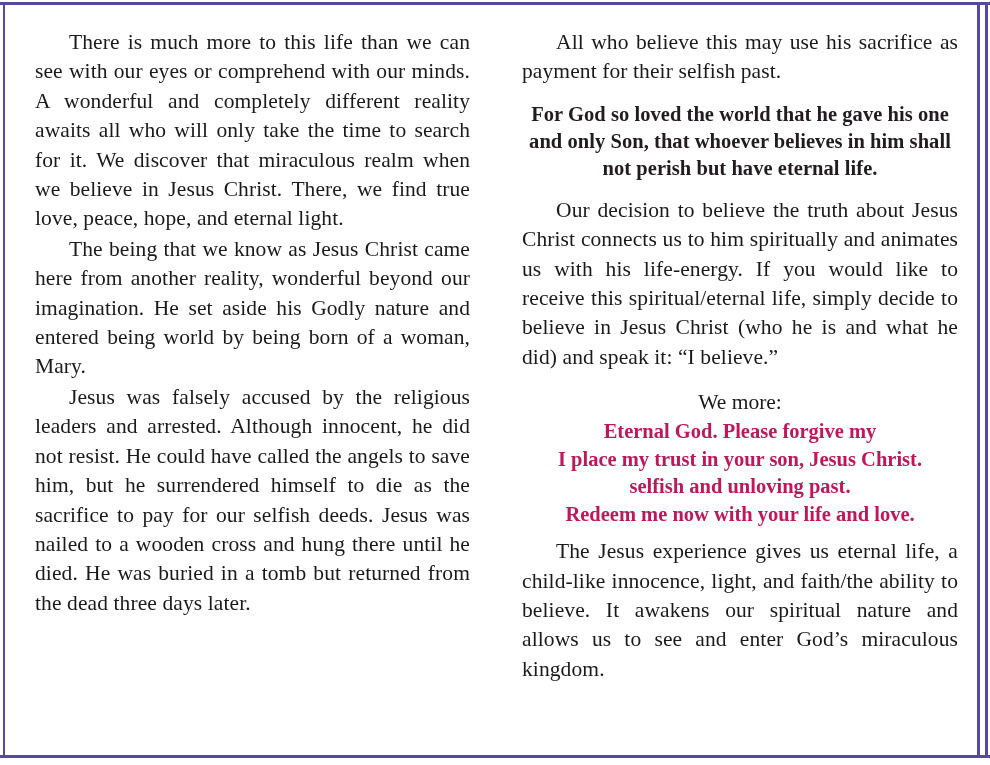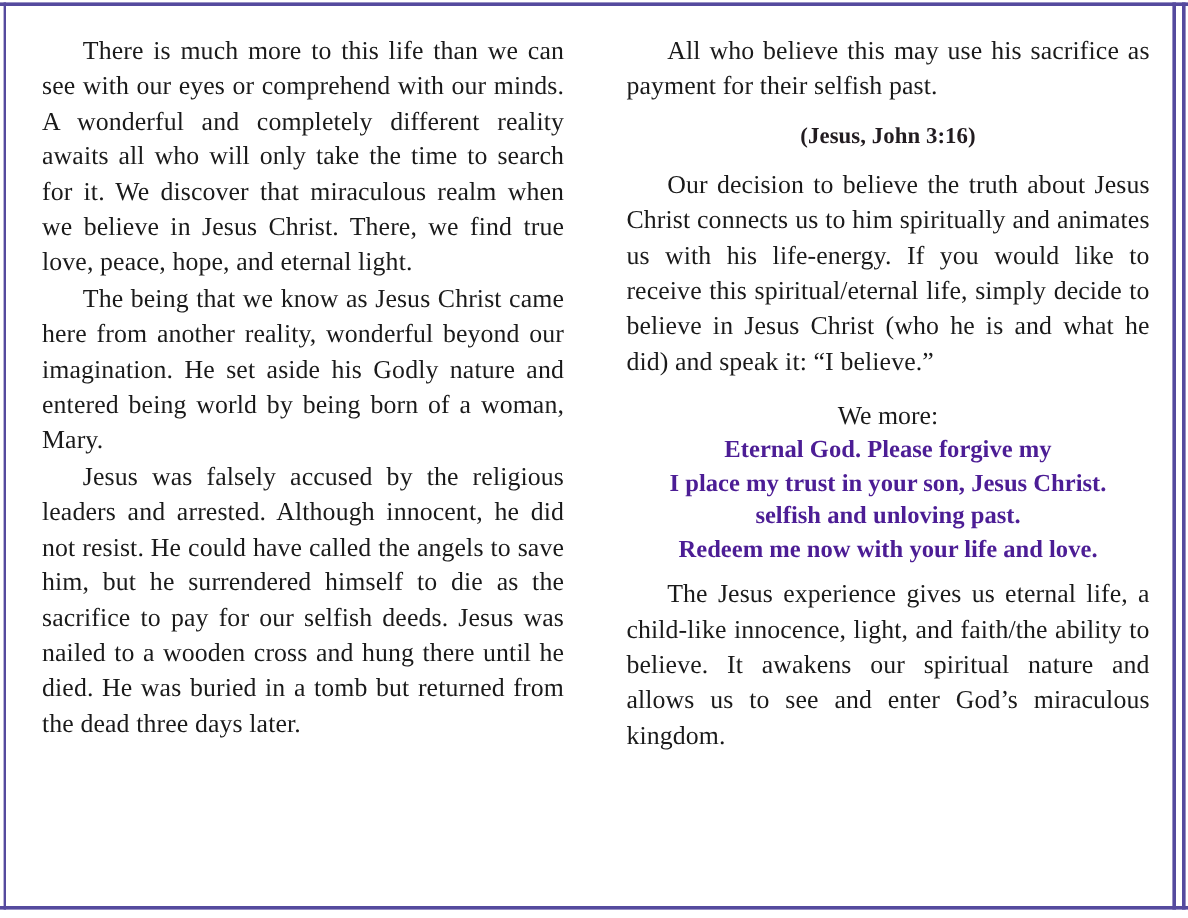--- a/index.html
+++ b/index.html
@@ -100,21 +100,21 @@
     font-weight: normal;
   }
 
   
   .prayer {
     margin: 0;
     font-size: 20.5px;
     line-height: 27.5px;
     font-weight: bold;
     text-align: center;
-    color: #4c1d95;
+    color: #be185d;
   }
 
   .prayer .prayer-line {
     display: block;
   }
 
   .spacer-para {
     height: 14px;
   }
 
@@ -139,21 +139,21 @@
       <p class="body-par">There is much more to this life than we can see with our eyes or comprehend with our minds. A wonderful and completely different reality awaits all who will only take the time to search for it. We discover that miraculous realm when we believe in Jesus Christ. There, we find true love, peace, hope, and eternal light.</p>
       <p class="body-par">The being that we know as Jesus Christ came here from another reality, wonderful beyond our imagination. He set aside his Godly nature and entered being world by being born of a woman, Mary.</p>
       <p class="body-par last-left">Jesus was falsely accused by the religious leaders and arrested. Although innocent, he did not resist. He could have called the angels to save him, but he surrendered himself to die as the sacrifice to pay for our selfish deeds. Jesus was nailed to a wooden cross and hung there until he died. He was buried in a tomb but returned from the dead three days later.</p>
     </div>
 
     <div class="column column-right">
 
       <p class="body-par">All who believe this may use his sacrifice as payment for their selfish past.</p>
 
       <div class="scripture">
-        <span class="attribution">(Jesus, John 3:16)</span>
+        <span>For God so loved the world that he gave his one and only Son, that whoever believes in him shall not perish but have eternal life.</span>
       </div>
 
       <div class="spacer-para"></div>
 
       <p class="body-par">Our decision to believe the truth about Jesus Christ connects us to him spiritually and animates us with his life-energy. If you would like to receive this spiritual/eternal life, simply decide to believe in Jesus Christ (who he is and what he did) and speak it: “I believe.”</p>
 
       <p class="pray-heading">We more:</p>
 
       <div class="prayer">
         <span class="prayer-line">Eternal God. Please forgive my</span>

